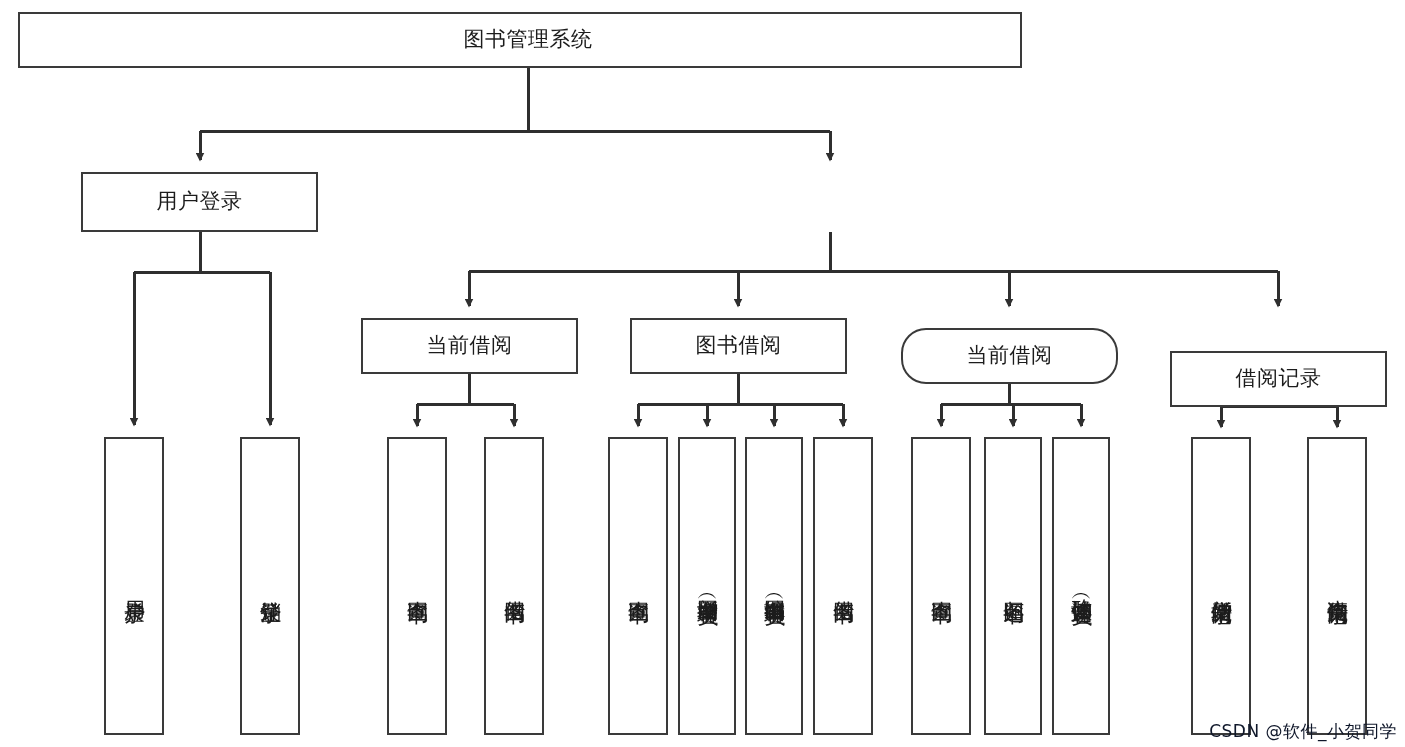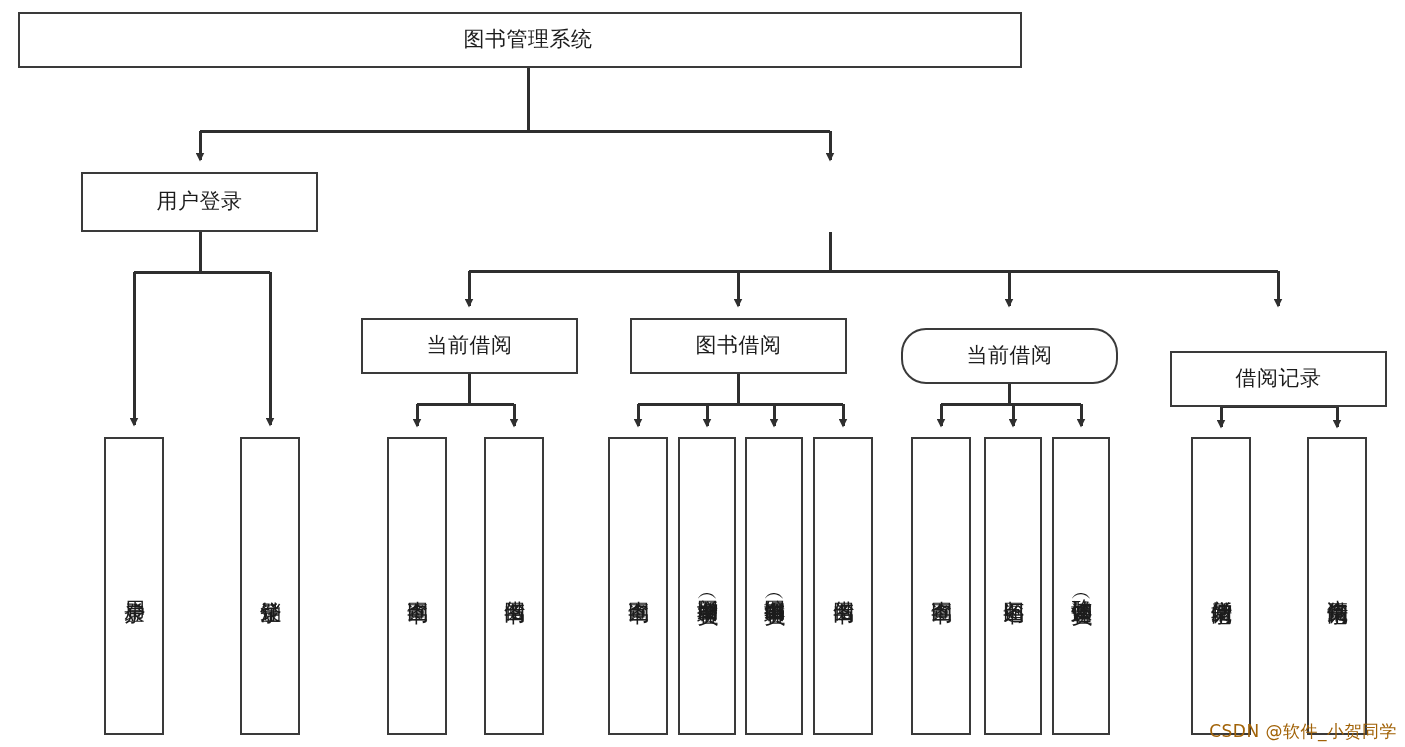--- a/index.html
+++ b/index.html
@@ -57,21 +57,21 @@
     writing-mode: vertical-rl;
     text-orientation: upright;
     display: block;
     max-height: 100%;
   }
   .watermark {
     position: absolute;
     right: 8px;
     bottom: 4px;
     font-size: 17px;
-    color: #a16207;
+    color: #0f172a;
     letter-spacing: 0.5px;
     white-space: nowrap;
     user-select: none;
   }
 </style>
 </head>
 <body>
 
 <div id="diagram-root">
 

